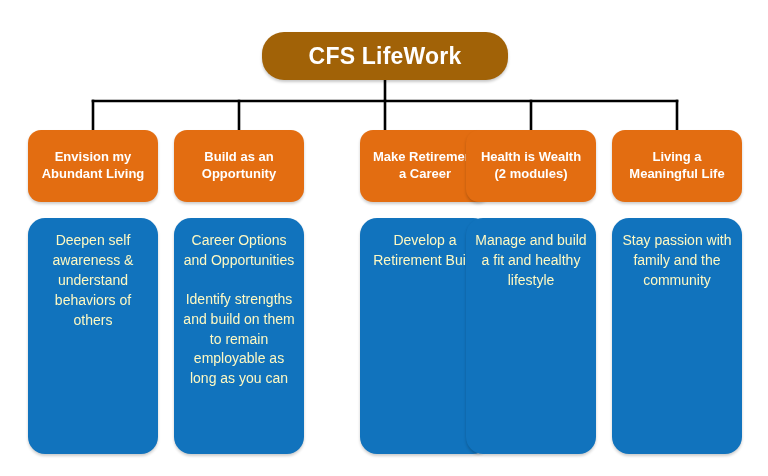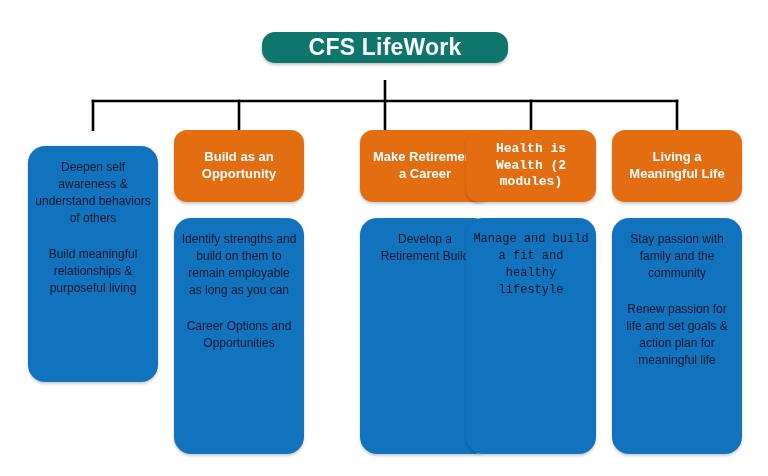--- a/index.html
+++ b/index.html
@@ -13,43 +13,43 @@
   }
   .connectors {
     position: absolute;
     left: 0; top: 0;
     width: 768px; height: 476px;
     pointer-events: none;
   }
   .root-box {
     position: absolute;
     left: 262px; top: 32px;
-    width: 246px; height: 31px;
-    background: #0f766e;
-    border-radius: 13px;
+    width: 246px; height: 48px;
+    background: #a16207;
+    border-radius: 22px;
     display: flex;
     align-items: center;
     justify-content: center;
     box-shadow: 0 2px 3px rgba(0,0,0,0.22);
   }
   .root-title {
     color: #ffffff;
     font-size: 23px;
     font-weight: bold;
     letter-spacing: 0.2px;
   }
   .column {
     position: absolute;
     top: 130px;
     width: 130px;
   }
   .col-0 { left: 28px; }
   .col-1 { left: 174px; }
   .col-2 { left: 320px; margin-left: 40px; }
-  .col-3 { left: 466px; font-family: Liberation Mono, monospace; }
+  .col-3 { left: 466px; }
   .col-4 { left: 612px; }
   .orange-box {
     width: 130px;
     height: 72px;
     background: #e36d11;
     border-radius: 13px;
     display: flex;
     align-items: center;
     justify-content: center;
     text-align: center;
@@ -70,22 +70,22 @@
     background: #1173bd;
     border-radius: 17px;
     box-sizing: border-box;
     padding: 13px 7px 8px 7px;
     text-align: center;
     box-shadow: 0 2px 3px rgba(0,0,0,0.20);
     overflow: hidden;
   }
   .blue-box p {
     margin: 0 0 19px 0;
-    color: #0f172a;
-    font-size: 12px;
+    color: #fef9c3;
+    font-size: 14px;
     line-height: 1.42;
   }
   .blue-box p:last-child { margin-bottom: 0; }
 </style>
 </head>
 <body>
 
 <div class="canvas">
 
   <svg class="connectors" viewBox="0 0 768 476" xmlns="http://www.w3.org/2000/svg">
@@ -98,33 +98,35 @@
       <line x1="531" y1="99.7" x2="531" y2="131"></line>
       <line x1="677" y1="99.7" x2="677" y2="131"></line>
     </g>
   </svg>
 
   <div class="root-box">
     <span class="root-title">CFS LifeWork</span>
   </div>
 
   <div class="column col-0">
+    <div class="orange-box">
+      <div class="orange-label">Envision my Abundant Living</div>
+    </div>
     <div class="blue-box">
       <p>Deepen self awareness  &amp; understand behaviors of others</p>
-      <p>Build meaningful relationships &amp; purposeful living</p>
     </div>
   </div>
 
   <div class="column col-1">
     <div class="orange-box">
       <div class="orange-label">Build as an Opportunity</div>
     </div>
     <div class="blue-box">
+      <p>Career Options and Opportunities</p>
       <p>Identify strengths and build on them to remain employable as long as you can</p>
-      <p>Career Options and Opportunities</p>
     </div>
   </div>
 
   <div class="column col-2">
     <div class="orange-box">
       <div class="orange-label">Make Retirement a Career</div>
     </div>
     <div class="blue-box">
       <p>Develop a Retirement Build</p>
     </div>
@@ -138,17 +140,16 @@
       <p>Manage and build a fit and  healthy lifestyle</p>
     </div>
   </div>
 
   <div class="column col-4">
     <div class="orange-box">
       <div class="orange-label">Living a Meaningful Life</div>
     </div>
     <div class="blue-box">
       <p>Stay passion with family and the community</p>
-      <p>Renew passion for life and  set goals &amp; action plan for meaningful life</p>
     </div>
   </div>
 
 </div>
 
 </body></html>

